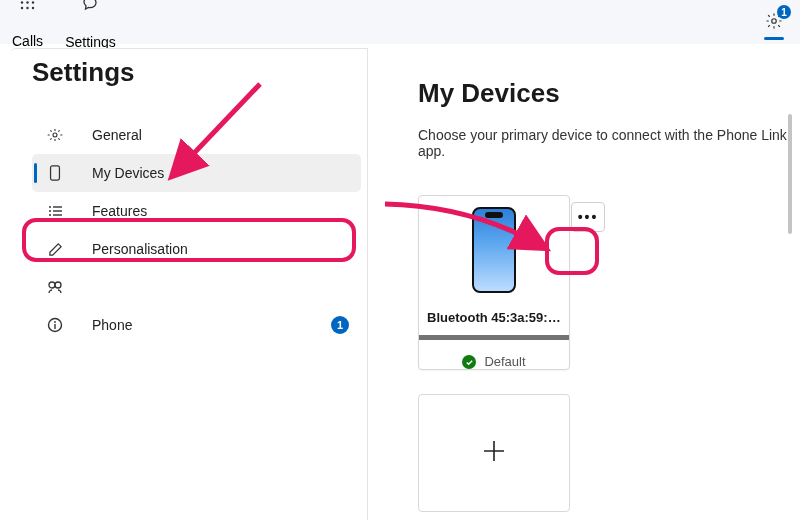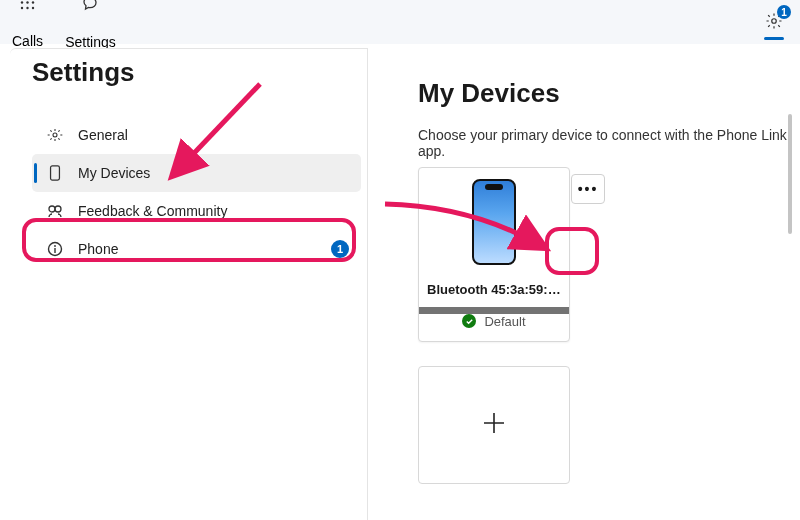--- a/index.html
+++ b/index.html
@@ -70,21 +70,21 @@
   }
   .settings-title {
     font-size: 26px;
     font-weight:700;
     margin-bottom: 28px;
   }
   .nav-list { list-style:none; }
   .nav-list li {
     display:flex;
     align-items:center;
-    gap: 14px;
+    gap: 28px;
     height: 38px;
     padding: 0 12px 0 14px;
     border-radius: 5px;
     position: relative;
     cursor:pointer;
     color:#222;
   }
   .nav-list li .li-icon { width:18px; display:flex; align-items:center; justify-content:center; }
   .nav-list li.selected {
     background: #efefef;
@@ -109,21 +109,21 @@
     position:relative;
   }
   .content-title {
     font-size: 26px;
     font-weight:700;
     margin-bottom: 18px;
   }
   .content-sub {
     font-size: 14px;
     color:#333;
-    margin-bottom: 8px;
+    margin-bottom: 36px;
   }
   .device-card {
     width: 152px;
     border:1px solid #d8d8d8;
     border-radius:4px;
     background:#fff;
     position:relative;
     box-shadow: 0 1px 2px rgba(0,0,0,0.05);
   }
   .device-card .phone-area {
@@ -144,22 +144,22 @@
     background:#111; border-radius:4px;
   }
   .device-name {
     font-size:13px;
     font-weight:600;
     text-align:center;
     padding: 6px 8px 10px;
     white-space:nowrap; overflow:hidden; text-overflow:ellipsis;
   }
   .device-status {
-    border-top:7px solid #737373;
-    display:flex; align-items:flex-start; justify-content:center;
+    border-top:5px solid #737373;
+    display:flex; align-items:flex-end; justify-content:center;
     gap:8px; height:34px;
     font-size:13px; color:#555;
   }
   .status-dot {
     width:14px; height:14px; border-radius:50%;
     background:#107c10;
     display:flex; align-items:center; justify-content:center;
     color:#fff; font-size:10px;
   }
   .ellipsis-btn {
@@ -260,32 +260,52 @@
 
       <li class="selected">
         <span class="li-icon">
           <svg width="12" height="16" viewBox="0 0 12 18" fill="none">
               <rect x="1" y="1" width="10" height="16" rx="2" stroke="#333" stroke-width="1.4"></rect>
             </svg>
         </span>
         <span>My Devices</span>
       </li>
 
-
+      <li>
+        <span class="li-icon">
+          <svg width="16" height="14" viewBox="0 0 16 14" fill="none">
+              <circle cx="3" cy="3" r="1" fill="#333"></circle>
+              <rect x="6" y="2.3" width="9" height="1.4" fill="#333"></rect>
+              <circle cx="3" cy="7" r="1" fill="#333"></circle>
+              <rect x="6" y="6.3" width="9" height="1.4" fill="#333"></rect>
+              <circle cx="3" cy="11" r="1" fill="#333"></circle>
+              <rect x="6" y="10.3" width="9" height="1.4" fill="#333"></rect>
+            </svg>
+        </span>
+        <span>Features</span>
+      </li>
+
+      <li>
+        <span class="li-icon">
+          <svg width="15" height="15" viewBox="0 0 16 16" fill="none">
+              <path d="M11 2l3 3L5 14H2v-3L11 2z" stroke="#333" stroke-width="1.3"></path>
+            </svg>
+        </span>
+        <span>Personalisation</span>
+      </li>
 
 
       <li>
         <span class="li-icon">
           <svg width="16" height="16" viewBox="0 0 16 16" fill="none">
               <circle cx="5" cy="6" r="3" stroke="#333" stroke-width="1.3"></circle>
               <circle cx="11" cy="6" r="3" stroke="#333" stroke-width="1.3"></circle>
               <path d="M2 14c0-2 2-3 3-3M14 14c0-2-2-3-3-3" stroke="#333" stroke-width="1.3"></path>
             </svg>
         </span>
-        <span>Feedback &amp; Community</span>
       </li>
 
       <li>
         <span class="li-icon">
           <svg width="16" height="16" viewBox="0 0 16 16" fill="none">
               <circle cx="8" cy="8" r="6.5" stroke="#333" stroke-width="1.4"></circle>
               <circle cx="8" cy="5" r="0.9" fill="#333"></circle>
               <rect x="7.3" y="7" width="1.4" height="5" fill="#333"></rect>
             </svg>
         </span>

